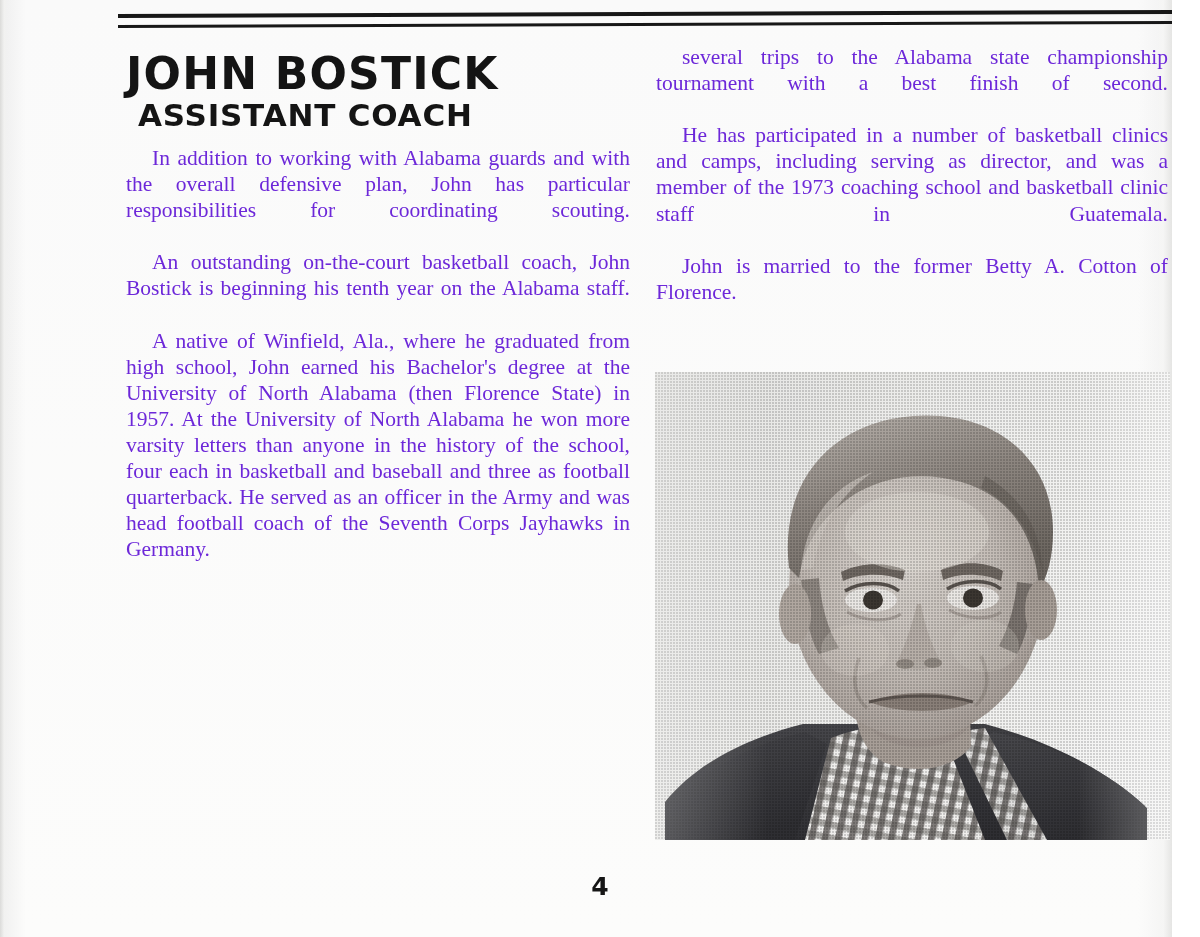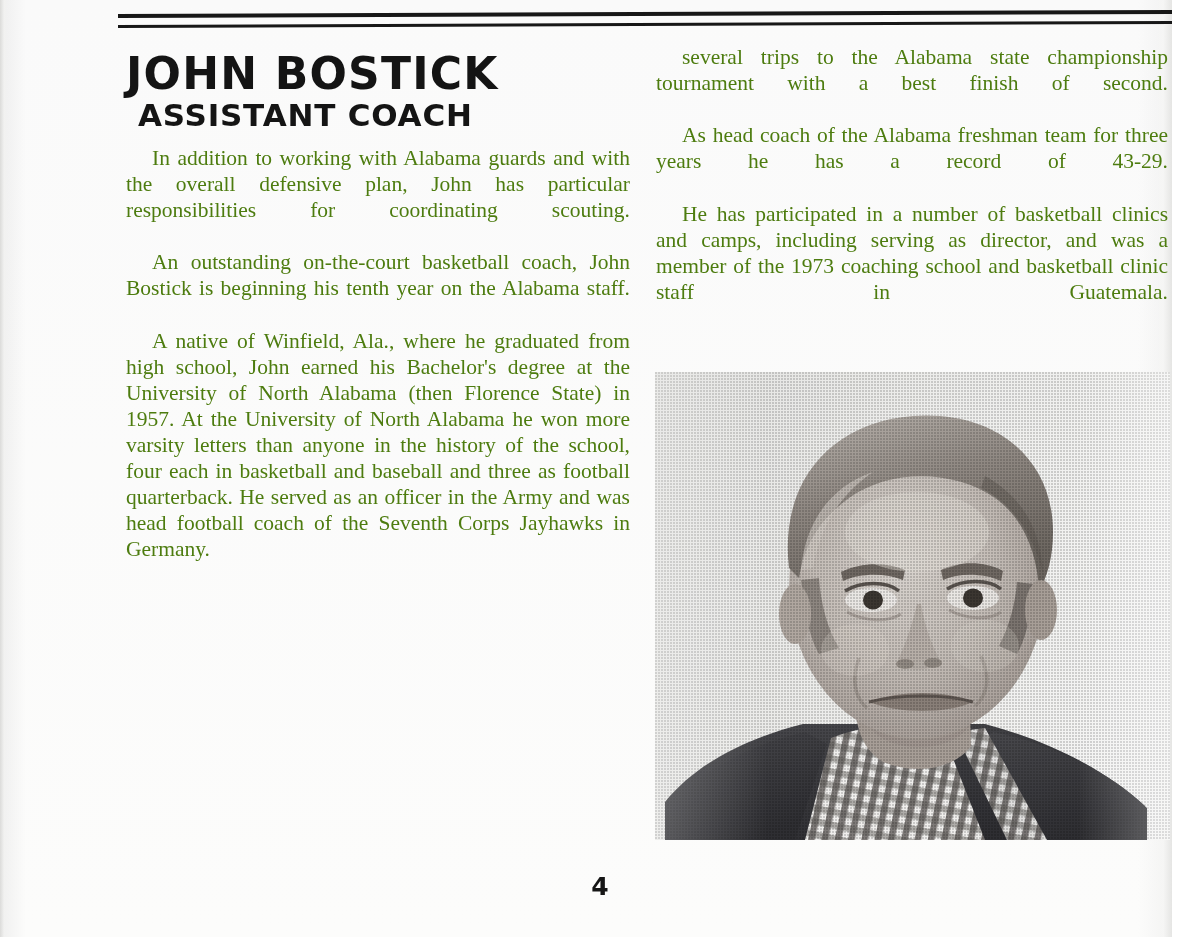--- a/index.html
+++ b/index.html
@@ -91,21 +91,21 @@
     letter-spacing: 0.8px;
     margin-left: 12px;
   }
 
   .body-text {
     font-size: 21.5px;
     line-height: 26.1px;
     text-align: justify;
     text-justify: inter-word;
     hyphens: none;
-    color: #4d7c0f;
+    color: #6d28d9;
   }
   .body-text p {
     margin: 0;
     text-indent: 26px;
   }
   .col-left .body-text  { position: absolute; left: 0; top: 145px; width: 504px; }
   .col-right .body-text { position: absolute; left: 0; top: 44px;  width: 512px; }
 
   
   .body-text p::after {
@@ -178,22 +178,22 @@
     <div class="body-text">
       <p>In addition to working with Alabama guards and with the overall defensive plan, John has particular responsibilities for coordinating scouting.</p>
       <p>An outstanding on-the-court basketball coach, John Bostick is beginning his tenth year on the Alabama staff.</p>
       <p>A native of Winfield, Ala., where he graduated from high school, John earned his Bachelor's degree at the University of North Alabama (then Florence State) in 1957. At the University of North Alabama he won more varsity letters than anyone in the history of the school, four each in basketball and baseball and three as football quarterback. He served as an officer in the Army and was head football coach of the Seventh Corps Jayhawks in Germany.</p>
     </div>
   </div>
 
   <div class="col col-right">
     <div class="body-text">
       <p>several trips to the Alabama state championship tournament with a best finish of second.</p>
-      <p>As head coach of the Alabama freshman team for three years he has a record of 43-29.</p>
       <p>He has participated in a number of basketball clinics and camps, including serving as director, and was a member of the 1973 coaching school and basketball clinic staff in Guatemala.</p>
+      <p>John is married to the former Betty A. Cotton of Florence.</p>
     </div>
   </div>
 
   <div class="photo">
     <svg viewBox="0 0 515 468" preserveAspectRatio="xMidYMid slice">
       <defs>
         <linearGradient id="bgGrad" x1="0" y1="0" x2="1" y2="0.3">
           <stop offset="0%" stop-color="#e4e4e2"></stop>
           <stop offset="45%" stop-color="#ececea"></stop>
           <stop offset="100%" stop-color="#f4f4f3"></stop>

